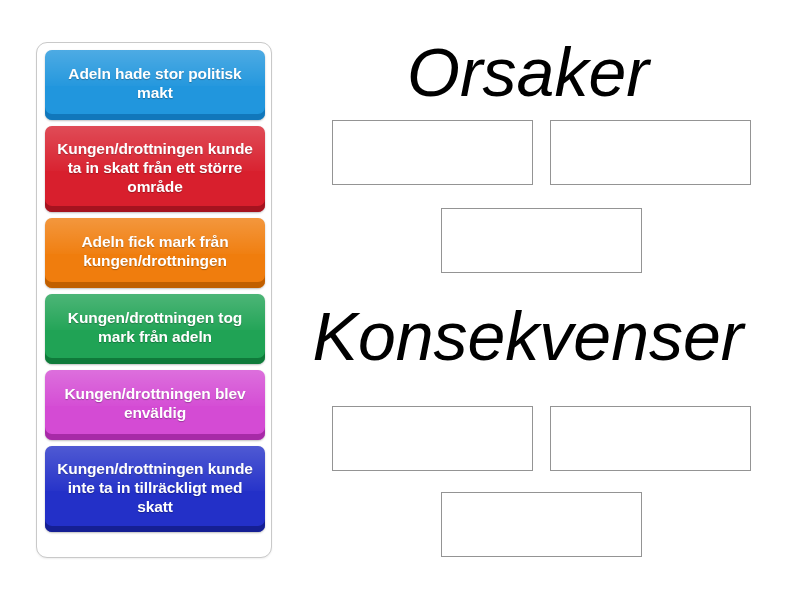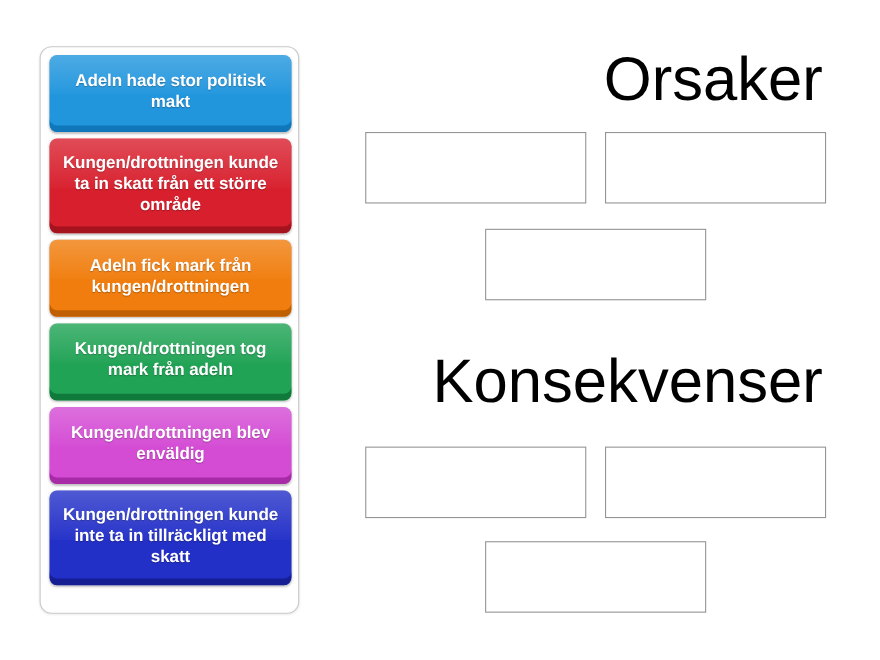--- a/index.html
+++ b/index.html
@@ -72,29 +72,30 @@
     pointer-events: none;
   }
 
   .tile-h2 { height: 70px; }
   .tile-h3 { height: 86px; }
 
   
   .board-heading {
     position: absolute;
     font-weight: normal;
-    font-size: 56px;
+    font-size: 68px;
     line-height: 56px;
     color: #000000;
     white-space: nowrap;
-    text-align: right;
+    text-align: center;
     width: 440px;
+    font-style: italic;
   }
   #heading-orsaker      { left: 308px; top: 44px; }
-  #heading-konsekvenser { left: 308px; top: 318px; }
+  #heading-konsekvenser { left: 308px; top: 308px; }
 
   .dropzone {
     position: absolute;
     box-sizing: border-box;
     width: 201px;
     height: 65px;
     background: #ffffff;
     border: 1px solid #949494;
   }
 

